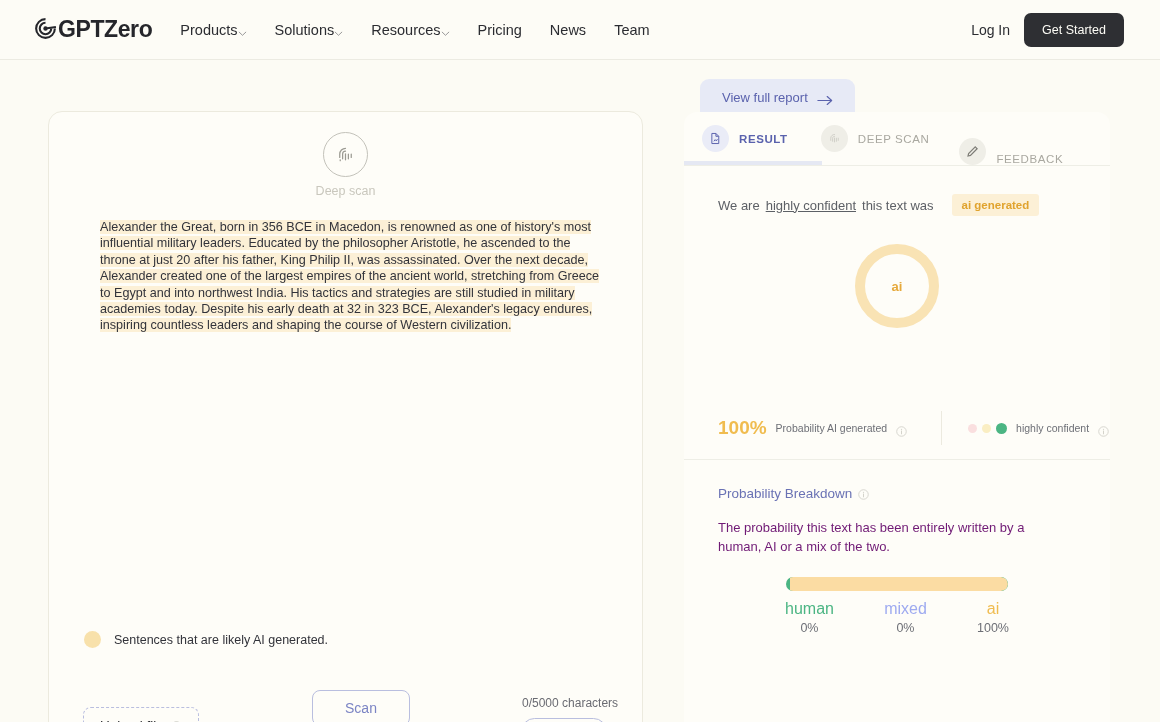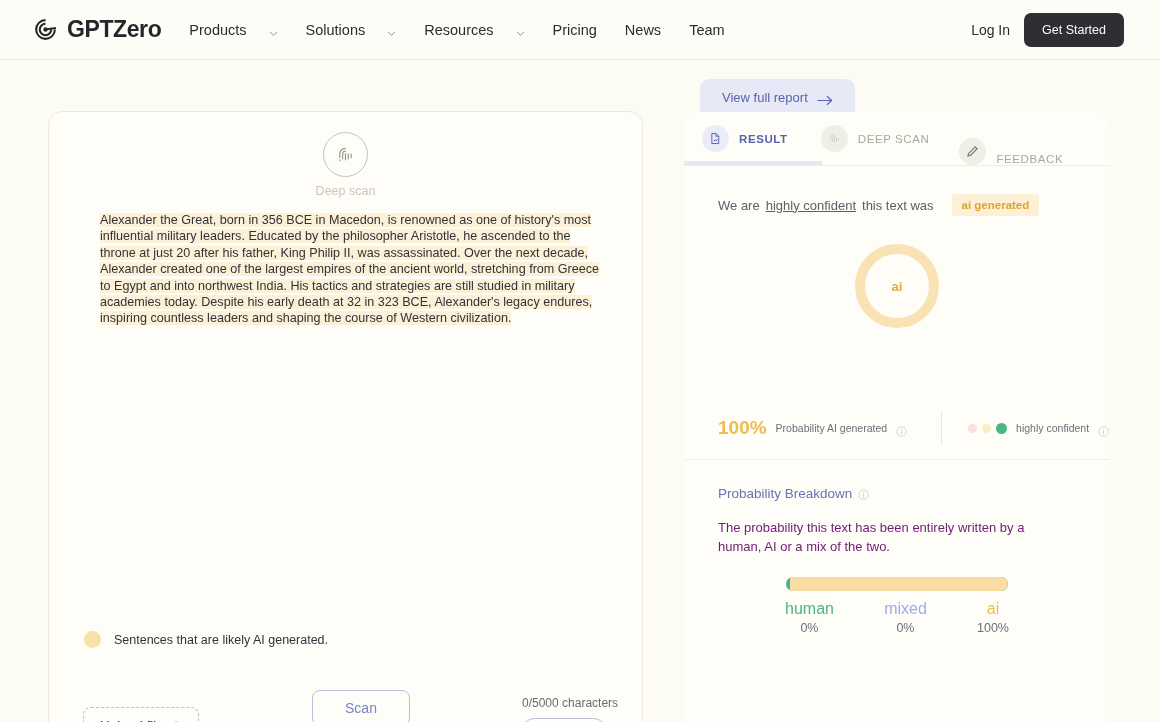--- a/index.html
+++ b/index.html
@@ -11,29 +11,29 @@
   }
 
   
   .header {
     position: absolute; top: 0; left: 0;
     width: 1160px; height: 60px;
     background: #fdfcf6;
     border-bottom: 1px solid #ecebe2;
     display: flex; align-items: center;
   }
-  .brand { display: flex; align-items: center; gap: 9px; margin-left: 33px; }
+  .brand { display: flex; margin-left: 33px; }
   .brand-logo { width: 25px; height: 25px; display: block; }
   .brand-name {
     font-size: 23px; font-weight: bold; color: #25262b;
     letter-spacing: -0.4px;
   }
   .nav { display: flex; align-items: center; gap: 28px; margin-left: 28px; }
   .nav-item {
-    display: flex; align-items: center; gap: 22px;
+    display: flex; align-items: center; gap: 0;
     font-size: 14.5px; color: #2b2c31; cursor: pointer;
     white-space: nowrap;
   }
   .chev { width: 9px; height: 9px; display: block; opacity: .62; }
   .header-right {
     margin-left: auto; margin-right: 36px;
     display: flex; align-items: center; gap: 14px;
   }
   .login-link { font-size: 14px; color: #2b2c31; cursor: pointer; }
   .btn-demo {
@@ -60,21 +60,21 @@
     display: flex; flex-direction: column; align-items: center; gap: 7px;
   }
   .fp-circle {
     width: 45px; height: 45px; border-radius: 50%;
     border: 1px solid #c3c2ba;
     display: flex; align-items: center; justify-content: center;
   }
   .deepscan-label { font-size: 12.5px; color: #c9c7bd; }
 
   .doc-text {
-    position: absolute; top: 100px; left: 51px;
+    position: absolute; top: 107px; left: 51px;
     width: 500px;
     font-size: 12.6px; line-height: 16.4px;
     color: #32333a;
   }
   .hl { background: #fcf0d6; }
 
   .legend {
     position: absolute; left: 35px; top: 519px;
     display: flex; align-items: center; gap: 13px;
   }

